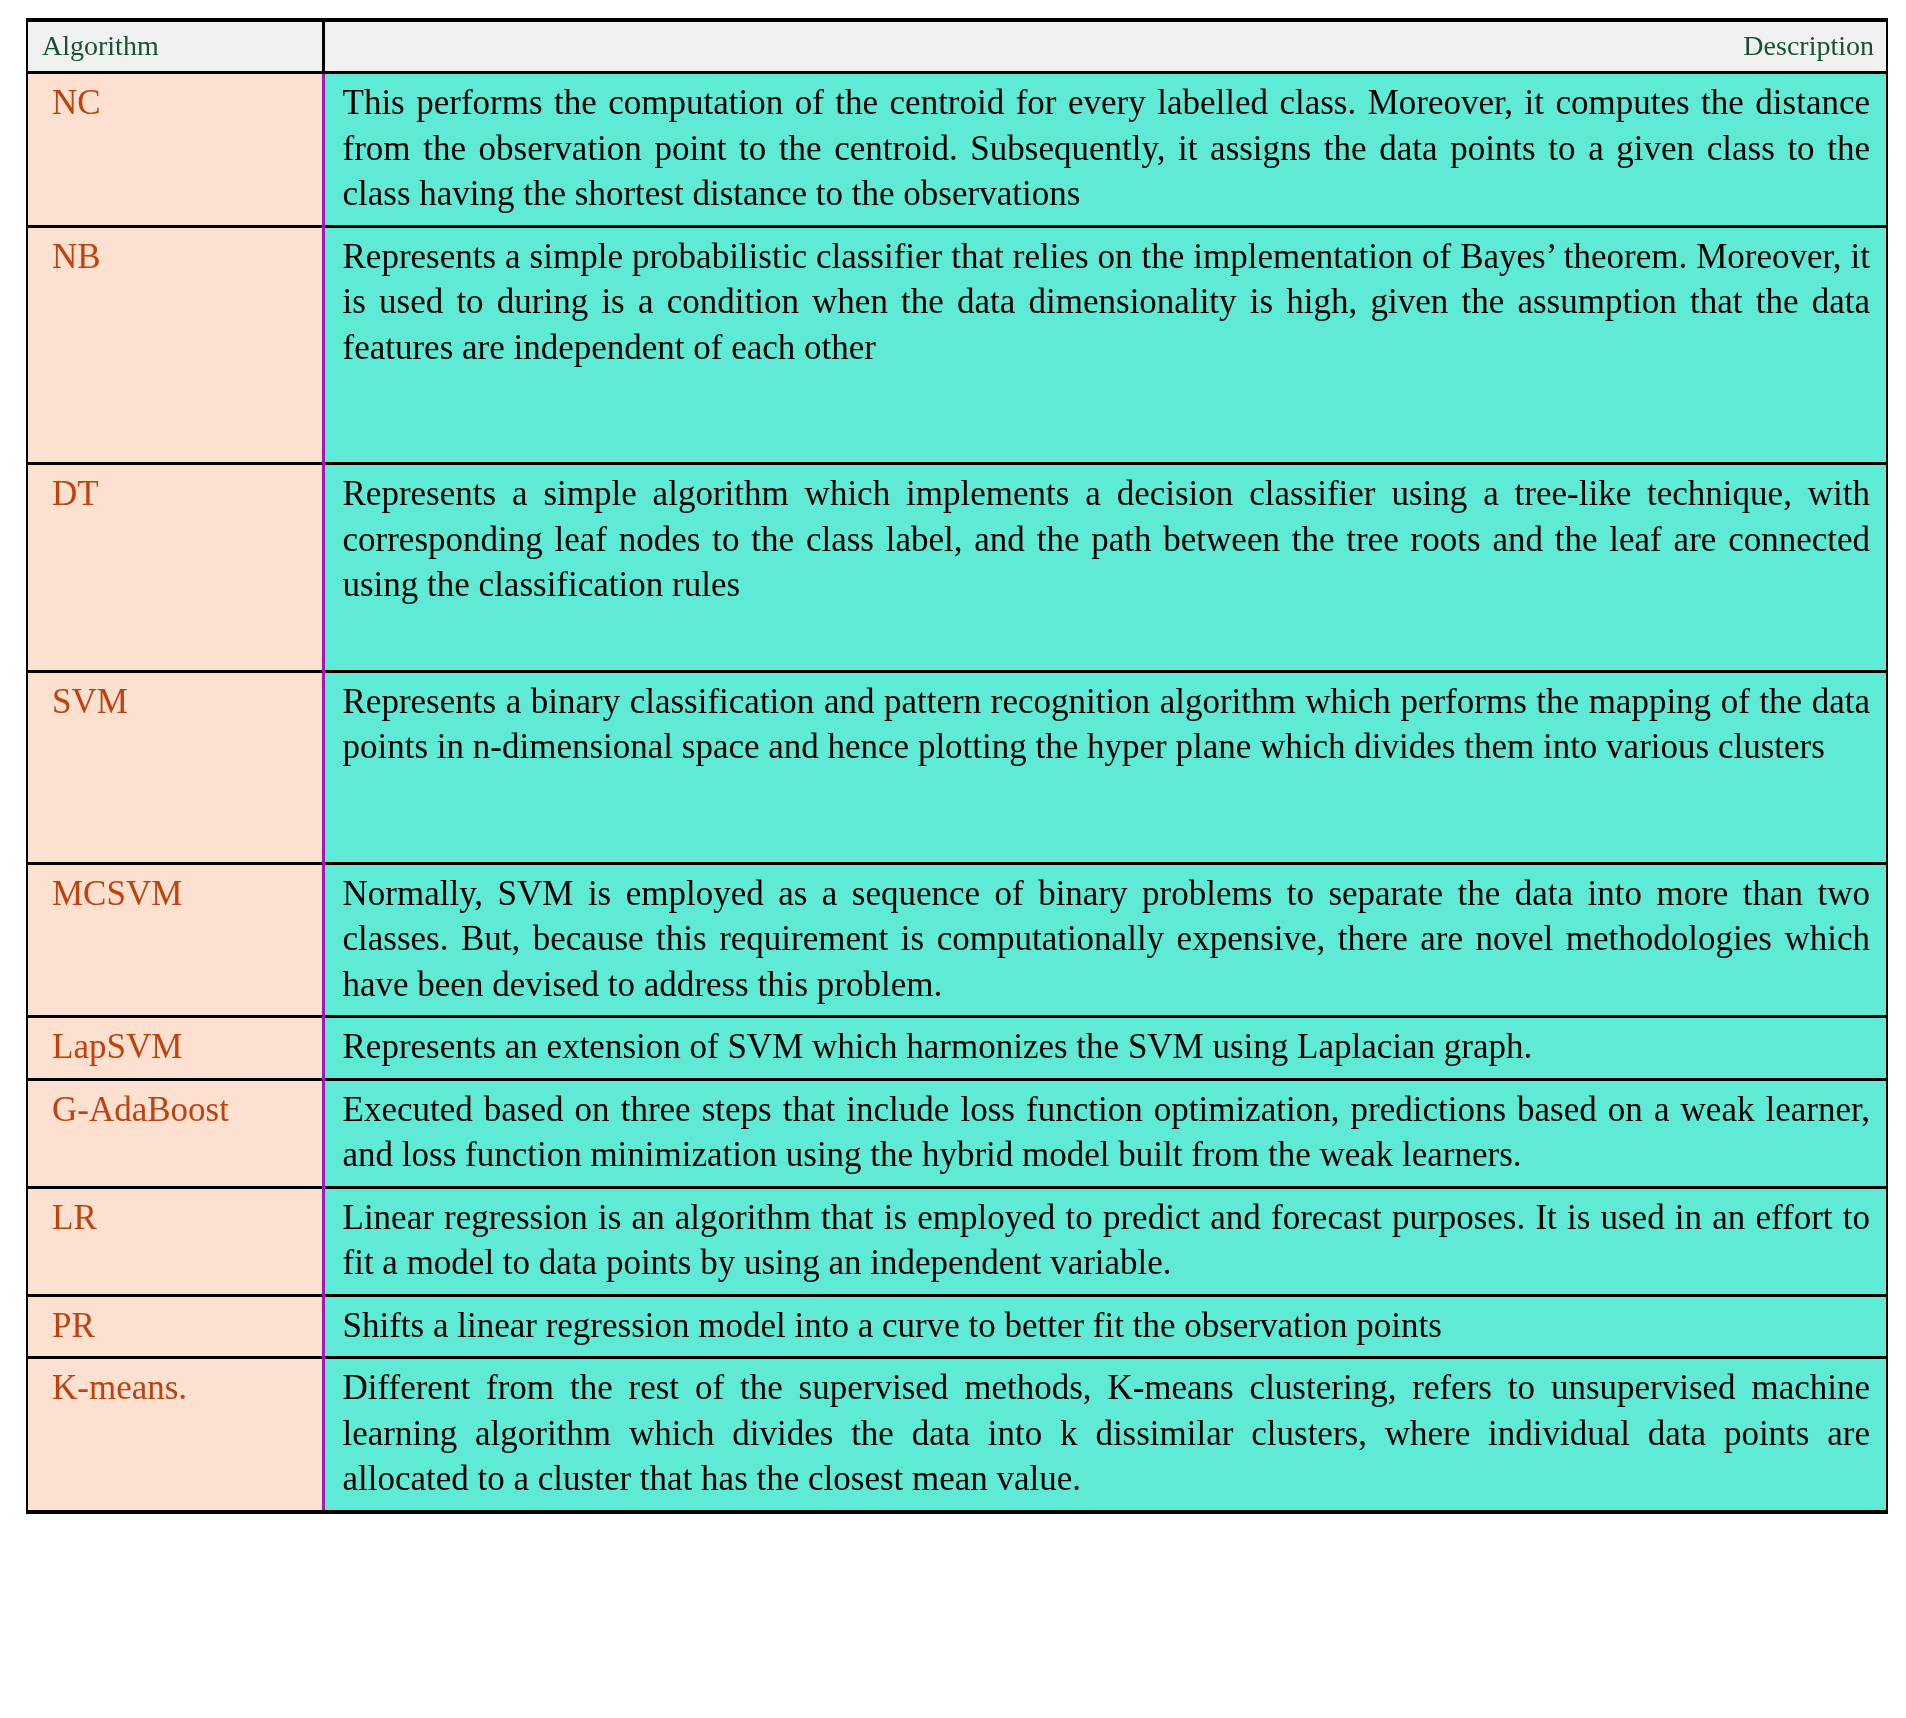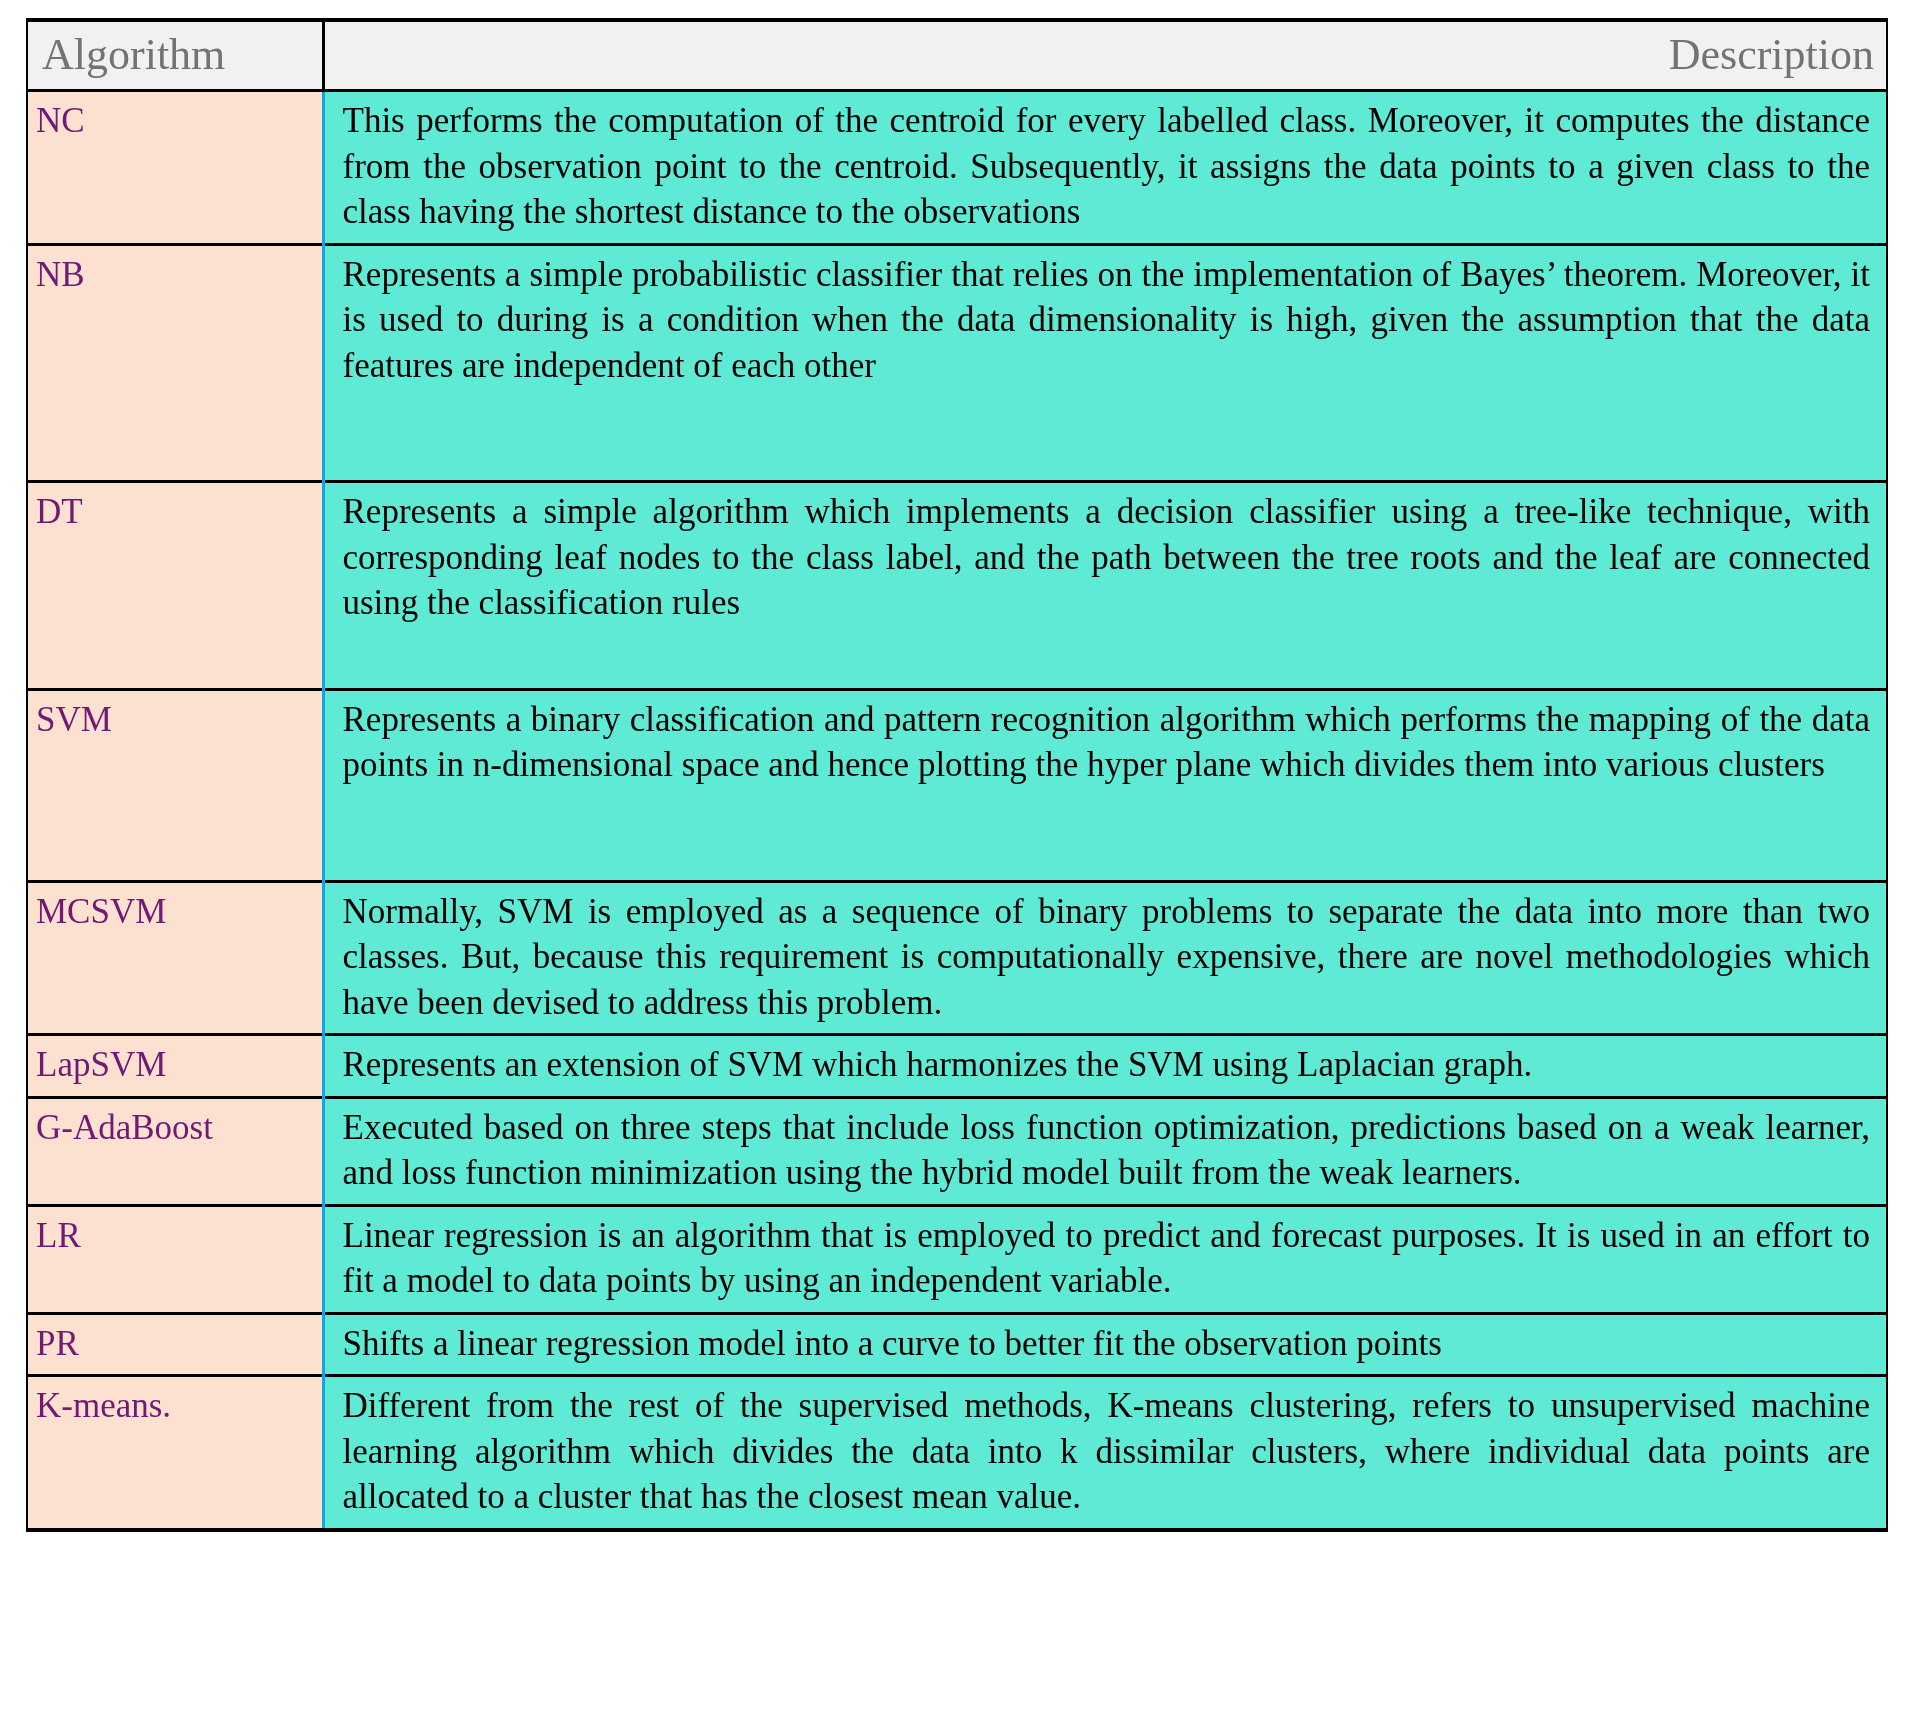--- a/index.html
+++ b/index.html
@@ -27,23 +27,23 @@
     border-left: 2px solid #000000;
     border-right: 2px solid #000000;
   }
   table.algo-table col.col-algo { width: 296px; }
   table.algo-table col.col-desc { width: auto; }
 
   thead th {
     background: #f1f1f1;
     border-bottom: 3px solid #000000;
     font-weight: normal;
-    font-size: 44px;
+    font-size: 28px;
     line-height: 1.12;
-    color: #737373;
+    color: #14532d;
     padding: 8px 12px 10px 12px;
     vertical-align: middle;
   }
   thead th.th-algo {
     text-align: left;
     border-right: 3px solid #000000;
     padding-left: 14px;
   }
   thead th.th-desc {
     text-align: right;
@@ -55,24 +55,24 @@
     line-height: 1.30;
     color: #000000;
     vertical-align: top;
     padding: 6px 14px 8px 14px;
   }
   tbody tr:first-child td {
     border-top: none;
   }
   tbody td.cell-algo {
     background: #fce0d0;
-    color: #701a75;
-    border-right: 3px solid #0ea5e9;
+    color: #c2410c;
+    border-right: 3px solid #a21caf;
     white-space: nowrap;
-    padding-left: 8px;
+    padding-left: 24px;
   }
   tbody td.cell-desc {
     background: #5eead4;
     text-align: justify;
     text-justify: inter-word;
     padding-right: 16px;
     padding-left: 18px;
   }
   tr.pad-md td { padding-bottom: 62px; }
   tr.pad-lg td { padding-bottom: 92px; }

